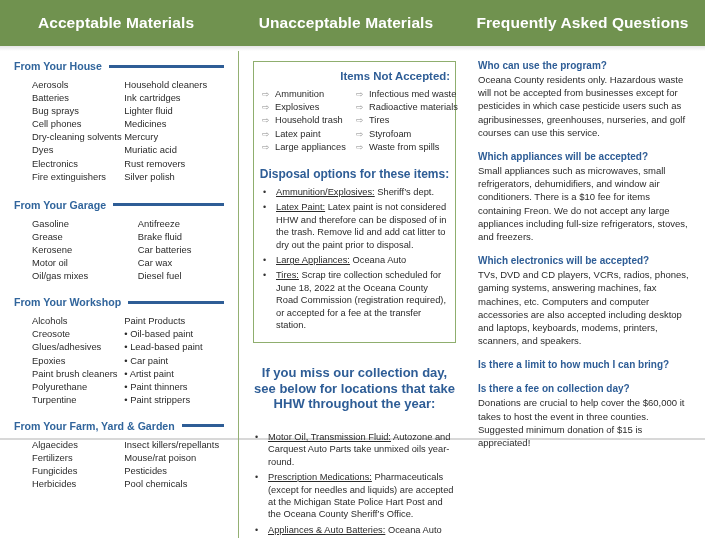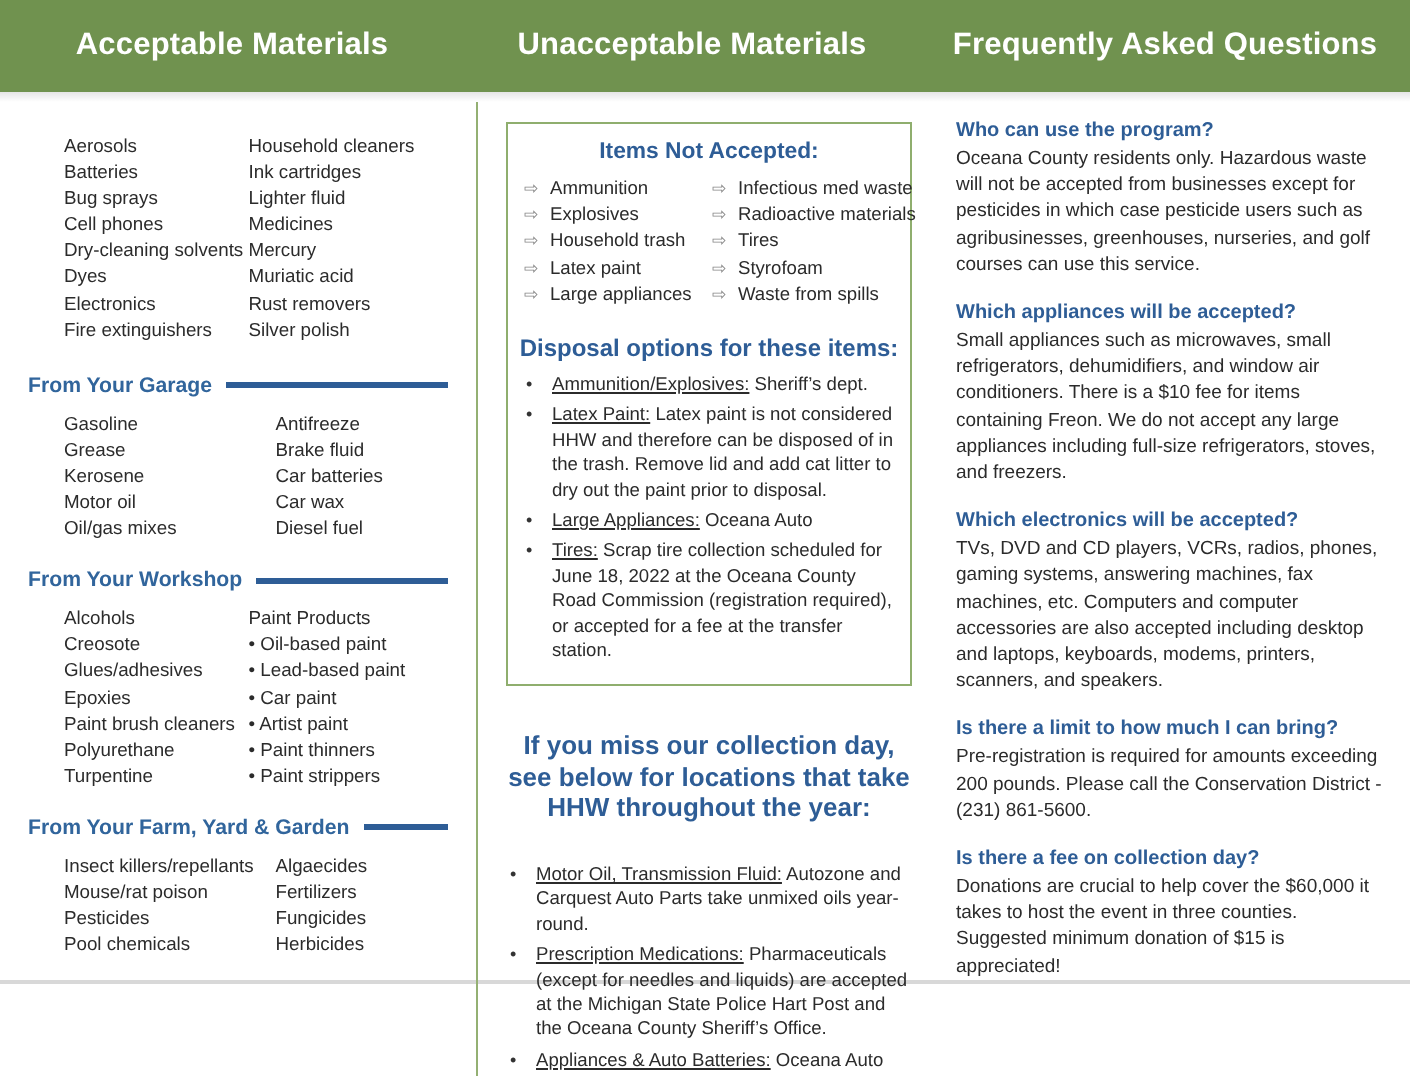--- a/index.html
+++ b/index.html
@@ -10,21 +10,21 @@
   body {
     width: 705px;
     height: 538px;
     overflow: hidden;
     font-family: "Liberation Sans", sans-serif;
     color: #262626;
   }
   .page {
     position: relative;
     width: 705px;
-    height: 492px;
+    height: 440px;
     background: #ffffff;
     box-sizing: border-box;
     border-bottom: 2px solid #d8d8d8;
   }
 
   
   .header-band {
     display: flex;
     width: 705px;
     height: 46px;
@@ -101,21 +101,21 @@
 
   
   .not-accepted-box {
     border: 1.5px solid #8fae6e;
     box-sizing: border-box;
     margin: 7px 4px 0 4px;
     padding: 7px 5px 8px 5px;
     background: #ffffff;
   }
   .box-title {
-    text-align: center;
+    text-align: right;
     color: #2e5d96;
     font-weight: bold;
     font-size: 11.4px;
     margin: 1px 0 6px 0;
   }
   .na-grid {
     display: flex;
     padding-left: 3px;
   }
   .na-col { width: 50%; }
@@ -200,20 +200,24 @@
     <div class="header-cell hc-2">Unacceptable Materials</div>
     <div class="header-cell hc-3">Frequently Asked Questions</div>
   </div>
   <div class="header-shadow"></div>
 
   <div class="columns">
 
     <div class="col col-left">
 
       <div>
+        <div class="sec-head">
+          <span class="sec-head-text">From Your House</span>
+          <span class="sec-rule"></span>
+        </div>
         <div class="sec-items">
           <div class="sec-col sec-col-a">
             <div>Aerosols</div>
             <div>Batteries</div>
             <div>Bug sprays</div>
             <div>Cell phones</div>
             <div>Dry-cleaning solvents</div>
             <div>Dyes</div>
             <div>Electronics</div>
             <div>Fire extinguishers</div>
@@ -286,32 +290,32 @@
       </div>
 
       <div class="sec-spacer-3"></div>
 
       <div>
         <div class="sec-head">
           <span class="sec-head-text">From Your Farm, Yard &amp; Garden</span>
           <span class="sec-rule"></span>
         </div>
         <div class="sec-items">
+          <div class="sec-col sec-col-a">
+            <div>Algaecides</div>
+            <div>Fertilizers</div>
+            <div>Fungicides</div>
+            <div>Herbicides</div>
+          </div>
           <div class="sec-col sec-col-b">
             <div>Insect killers/repellants</div>
             <div>Mouse/rat poison</div>
             <div>Pesticides</div>
             <div>Pool chemicals</div>
           </div>
-          <div class="sec-col sec-col-a">
-            <div>Algaecides</div>
-            <div>Fertilizers</div>
-            <div>Fungicides</div>
-            <div>Herbicides</div>
-          </div>
         </div>
       </div>
 
     </div>
 
     <div class="col col-mid">
 
       <div class="not-accepted-box">
         <div class="box-title">Items Not Accepted:</div>
         <div class="na-grid">
@@ -411,21 +415,20 @@
       <div class="faq-item">
         <div class="faq-q">Which appliances will be accepted?</div>
         <div class="faq-a">Small appliances such as microwaves, small refrigerators, dehumidifiers, and window air conditioners. There is a $10 fee for items containing Freon. We do not accept any large appliances including full-size refrigerators, stoves, and freezers.</div>
       </div>
       <div class="faq-item">
         <div class="faq-q">Which electronics will be accepted?</div>
         <div class="faq-a">TVs, DVD  and CD players, VCRs, radios, phones, gaming systems, answering machines, fax machines, etc. Computers and computer accessories are also accepted including desktop and laptops, keyboards, modems, printers, scanners, and speakers.</div>
       </div>
       <div class="faq-item">
         <div class="faq-q">Is there a limit to how much I can bring?</div>
-        <div class="faq-a">Pre-registration is required for amounts exceeding 200 pounds. Please call the Conservation District - (231) 861-5600.</div>
       </div>
       <div class="faq-item">
         <div class="faq-q">Is there a fee on collection day?</div>
         <div class="faq-a">Donations are crucial to help cover the $60,000 it takes to host the event in three counties. Suggested minimum donation of $15 is appreciated!</div>
       </div>
 
     </div>
 
   </div>
 </div>

